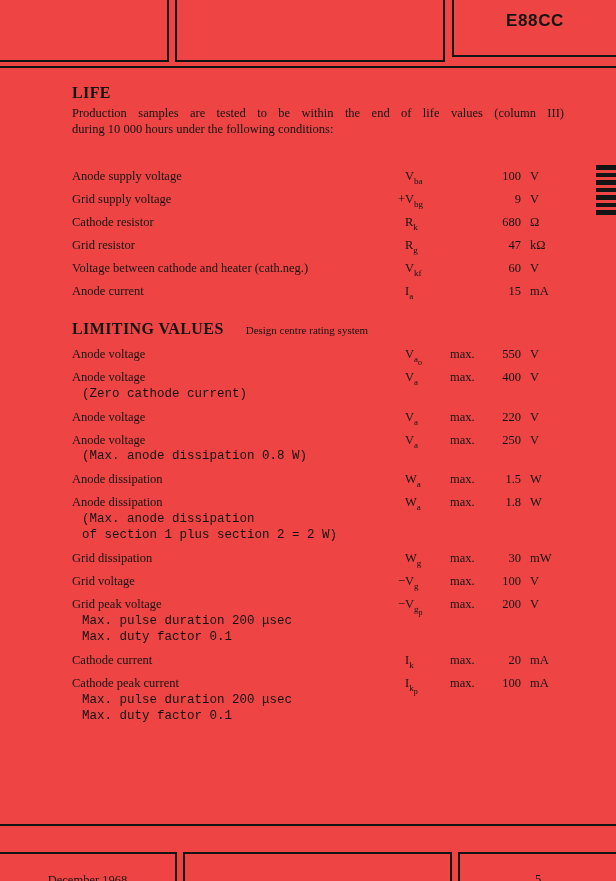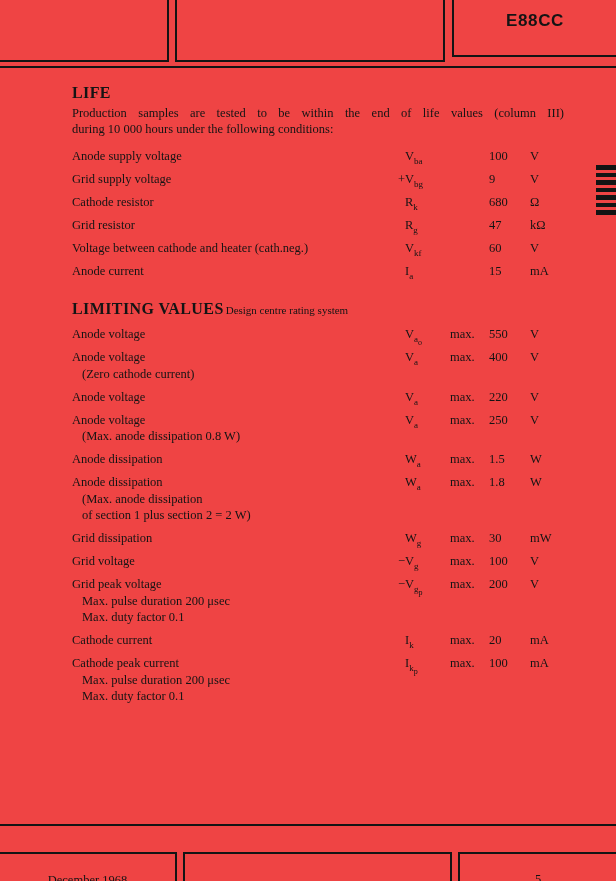--- a/index.html
+++ b/index.html
@@ -25,31 +25,31 @@
   .ftr-text{font-size:12.5px;}
   
   .edge-mark{position:absolute;right:0;top:165px;width:20px;}
   .edge-mark .bar{height:4.5px;background:#141414;margin-bottom:3px;}
   
   .content{position:absolute;left:72px;top:86px;width:492px;font-size:12.5px;line-height:16.5px;}
   .sec-heading{font-weight:700;font-size:16px;letter-spacing:0.4px;line-height:14px;}
   .para{margin-top:6px;}
   .para .pline{line-height:15.5px;}
   .para .pline.just{text-align:justify;text-align-last:justify;}
-  .tbl{margin-top:11px;}
+  .tbl{margin-top:31px;}
   .tbl2{margin-top:22px;}
-  .lim-head{display:flex;gap:2px;align-items:baseline;margin-bottom:8px;}
+  .lim-head{display:flex;gap:22px;align-items:baseline;margin-bottom:8px;}
   .lim-sub{font-size:11px;}
   .row{display:grid;grid-template-columns:333px 45px 39px 32px 1fr;margin-bottom:6.5px;}
   .cell{line-height:16.5px;}
   .c-sym{white-space:nowrap;}
   .c-max{}
-  .c-val{}
+  .c-val{text-align:right;}
   .c-unit{padding-left:9px;}
-  .note{padding-left:10px;line-height:16.5px;}
+  .note{padding-left:10px;line-height:16.5px;font-family:Liberation Mono, monospace;}
   sub{font-size:9px;line-height:0;}
   sub sub{font-size:8px;}
   .sym-prefix{display:inline-block;width:7px;margin-left:-7px;text-align:right;}
 </style>
 </head>
 <body>
 
 <div class="page">
 
   <div class="hdr-box hdr-left"></div>

